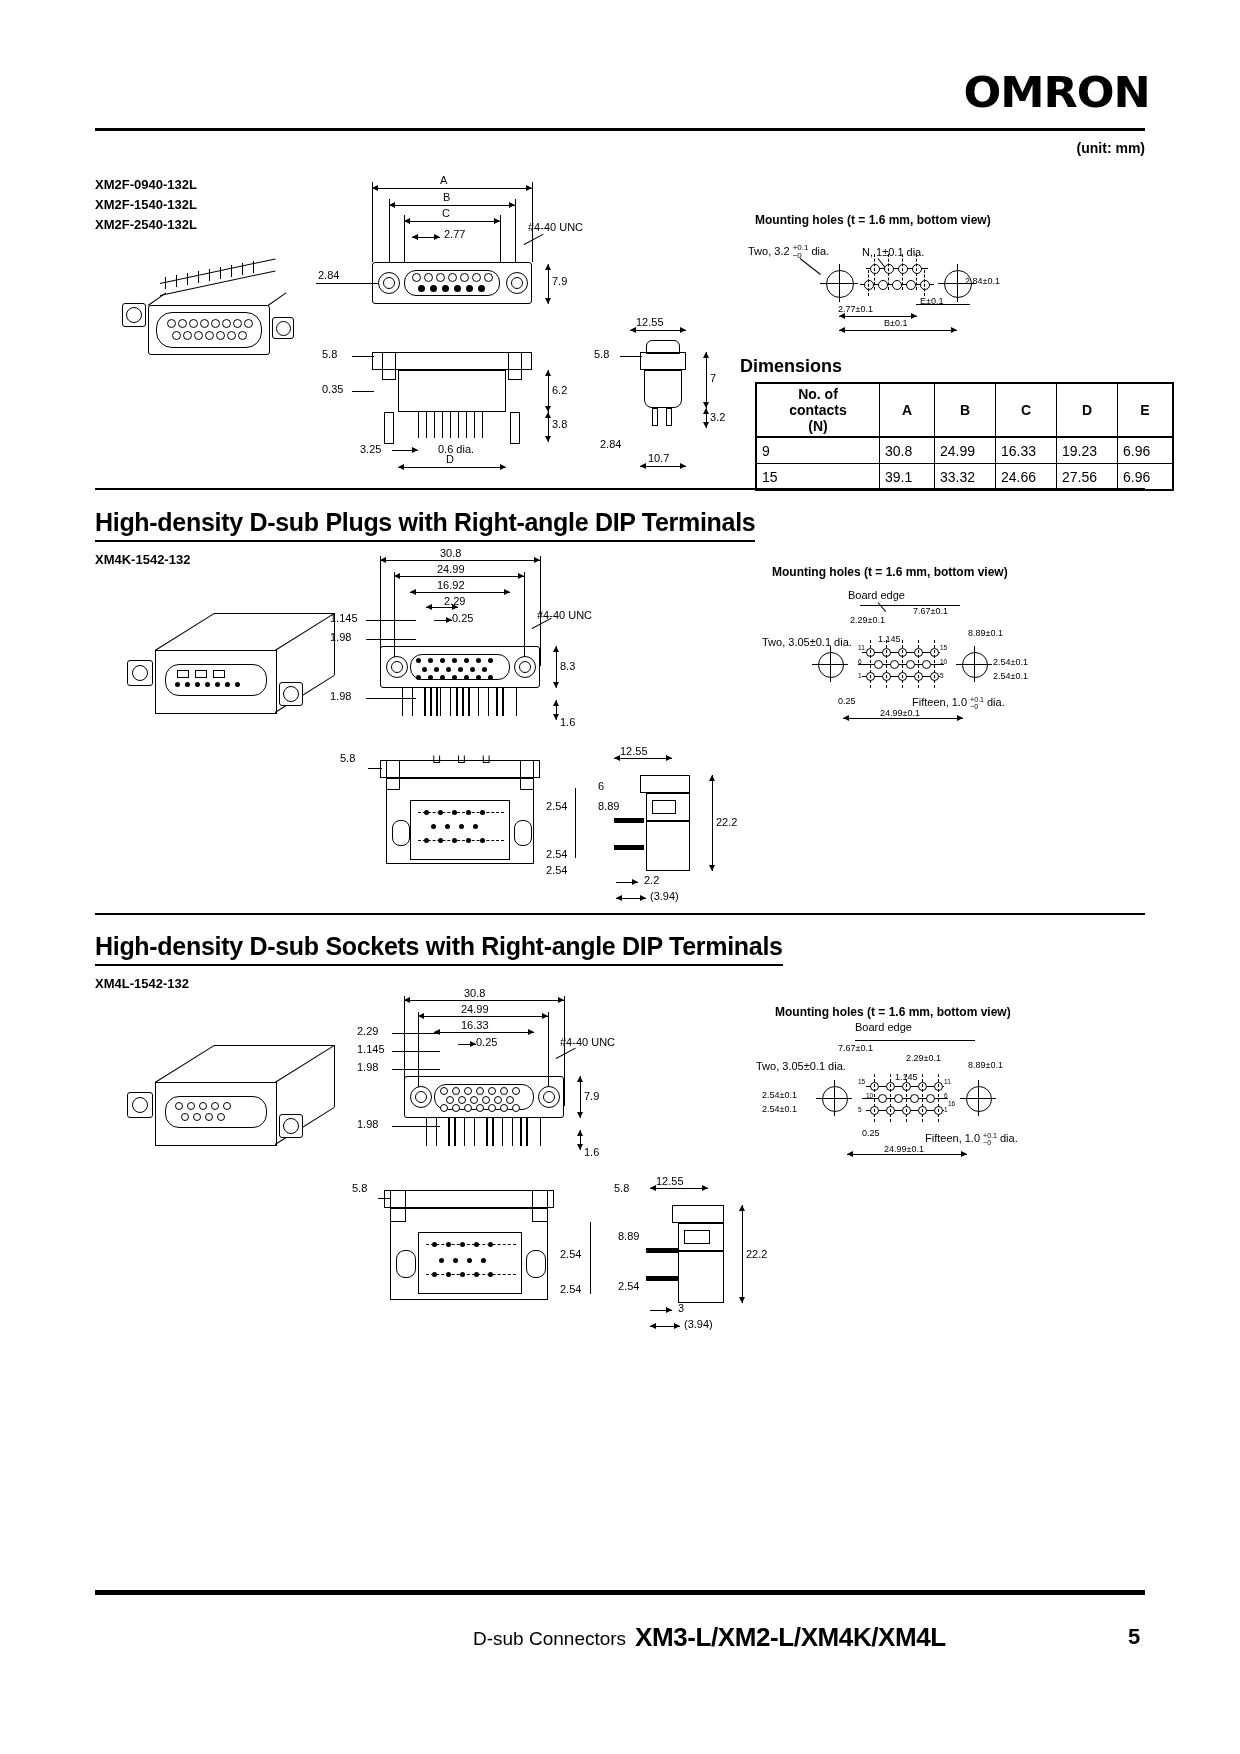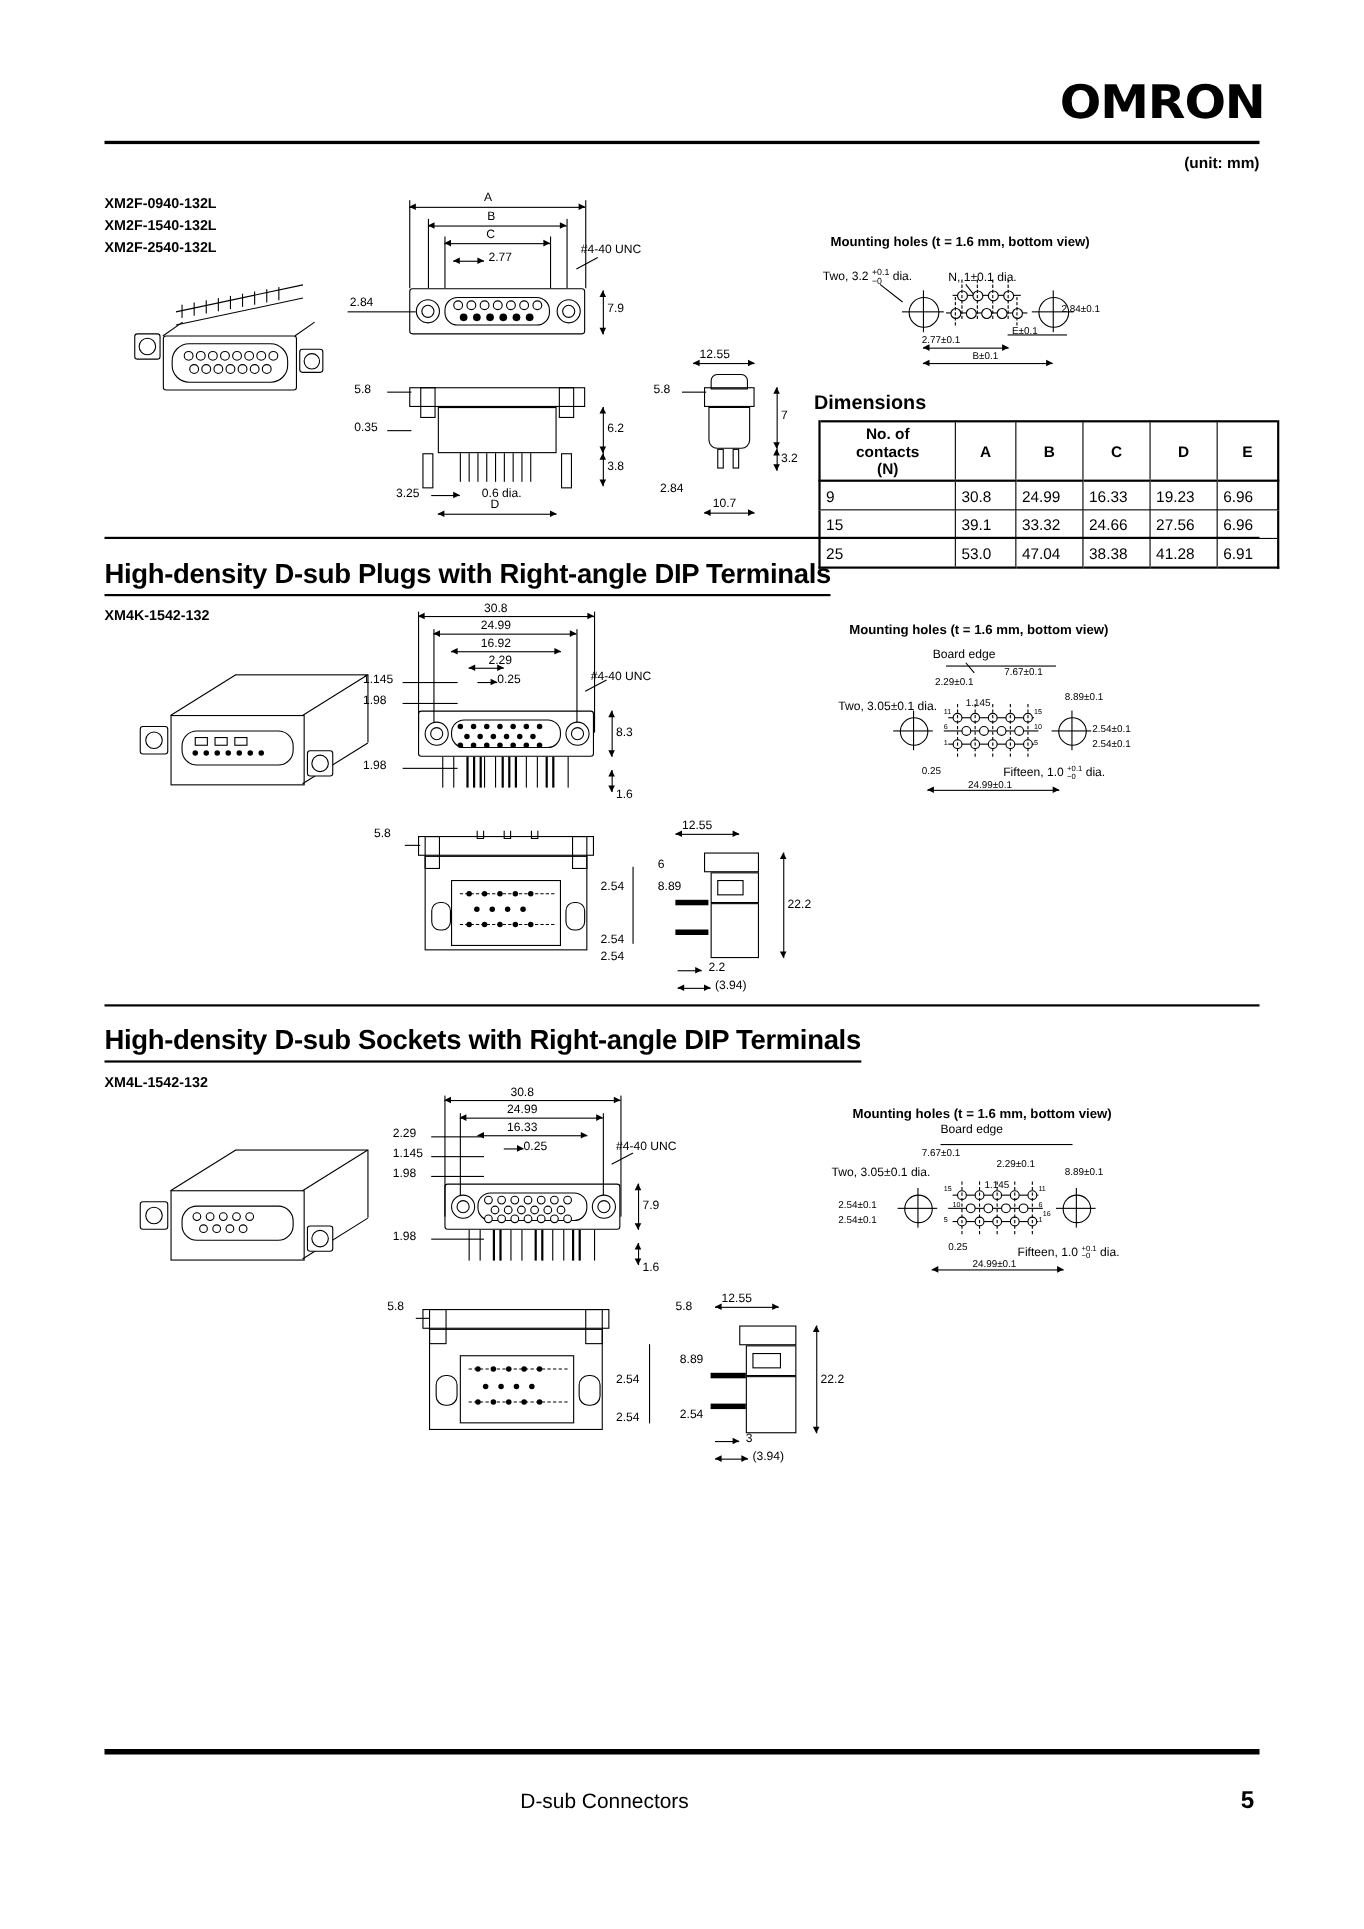--- a/index.html
+++ b/index.html
@@ -45,21 +45,21 @@
   .dashV{position:absolute;border-left:1px dashed #000;width:0;}
 
   
   .pic{position:absolute;}
   .pic .shell{position:absolute;border:1.6px solid #000;background:#fff;}
   .pin{position:absolute;border:1px solid #000;border-radius:50%;background:#fff;}
   .pindot{position:absolute;background:#000;border-radius:50%;}
   .circ{position:absolute;border:1.2px solid #000;border-radius:50%;background:#fff;}
 
   
-  .dimtable{position:absolute;border-collapse:collapse;font-size:14px;}
+  .dimtable{position:absolute;border-collapse:collapse;font-size:14px;margin-left:11px;}
   .dimtable th,.dimtable td{border:1px solid #000;padding:2px 5px;}
   .dimtable thead th{font-weight:bold;text-align:center;border-bottom:2.5px solid #000;}
   .dimtable thead th.first{width:112px;}
   .dimtable tbody td{text-align:left;height:21px;}
   .dimtable .outer{border-left:2.5px solid #000;}
   .dimtable .outerR{border-right:2.5px solid #000;}
   .dimtable thead tr{border-top:2.5px solid #000;}
   .dimtable tbody tr:last-child td{border-bottom:2.5px solid #000;}
   .dimtitle{position:absolute;font-size:18px;font-weight:bold;}
 
@@ -295,28 +295,20 @@
         <td class="outerR">6.96</td>
       </tr>
       <tr>
         <td class="outer">15</td>
         <td>39.1</td>
         <td>33.32</td>
         <td>24.66</td>
         <td>27.56</td>
         <td class="outerR">6.96</td>
       </tr>
-      <tr>
-        <td class="outer">25</td>
-        <td>53.0</td>
-        <td>47.04</td>
-        <td>38.38</td>
-        <td>41.28</td>
-        <td class="outerR">6.91</td>
-      </tr>
     </tbody>
   </table>
 
   <div class="rule-sec" style="top:488px;"></div>
 
   <div class="sec-title" style="left:95px;top:508px;">High-density D-sub Plugs with Right-angle DIP Terminals</div>
   <div class="partno" style="left:95px;top:551px;">XM4K-1542-132</div>
 
   <div class="pic" style="left:125px;top:620px;width:200px;height:110px;">
     <div class="shell" style="left:30px;top:30px;width:120px;height:62px;"></div>
@@ -746,15 +738,16 @@
     <div class="dim-s" style="left:866px;top:1092px;font-size:6.5px;">10</div>
     <div class="dim-s" style="left:858px;top:1106px;font-size:6.5px;">5</div>
     <div class="dim-s" style="left:944px;top:1078px;font-size:6.5px;">11</div>
     <div class="dim-s" style="left:944px;top:1092px;font-size:6.5px;">6</div>
     <div class="dim-s" style="left:944px;top:1106px;font-size:6.5px;">1</div>
     <div class="dim-s" style="left:948px;top:1100px;font-size:6.5px;">16</div>
   </div>
 
   <div class="rule-bot"></div>
   <div class="foot-small" style="left:473px;top:1628px;">D-sub Connectors</div>
+  <div class="foot-big" style="left:635px;top:1622px;">XM3-L/XM2-L/XM4K/XM4L</div>
   <div class="foot-page" style="left:1128px;top:1624px;">5</div>
 
 </div>
 
 </body></html>

